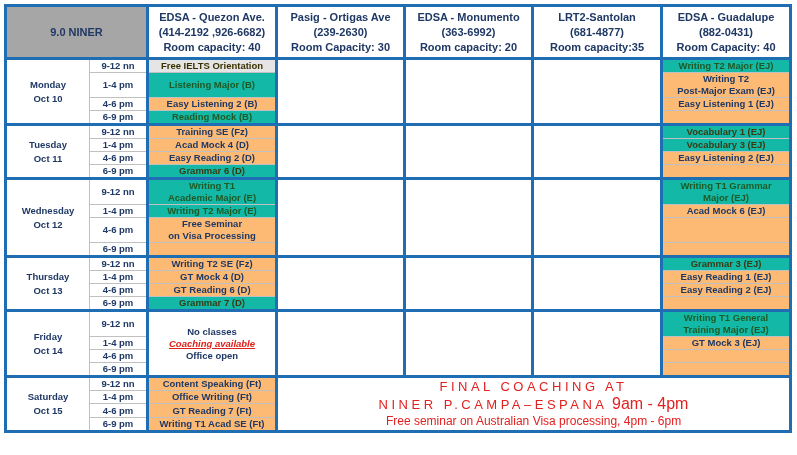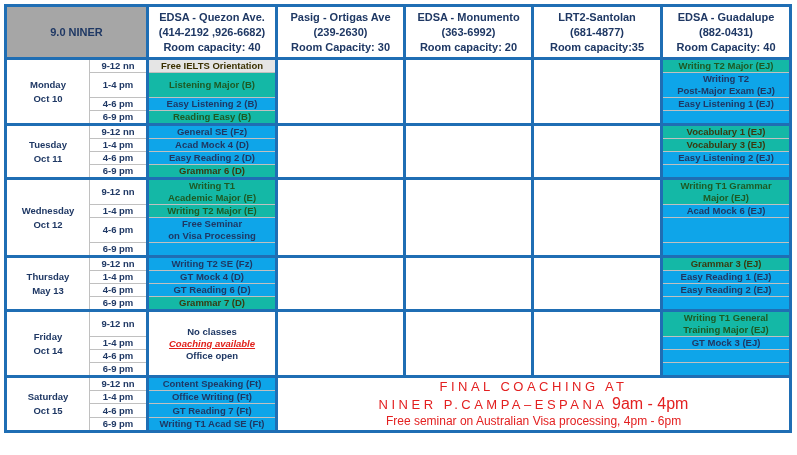--- a/index.html
+++ b/index.html
@@ -20,21 +20,21 @@
   table.sched td.time { border-left:1px solid #c0c0c0; border-right:3px solid #1f6eb4; }
   table.sched td.day { border-right:1px solid #c0c0c0; line-height:14px; }
   tr.hdr td { height:50px; border-top:3px solid #1f6eb4; border-bottom:3px solid #1f6eb4; font-size:11px; line-height:15px; font-weight:bold; }
   td.brand { background:#a6a6a6; color:#1f3864; font-size:22px; font-weight:bold; }
   tr.grp-start td { border-top:3px solid #1f6eb4; }
   tr.grp-end td { border-bottom:3px solid #1f6eb4; }
   td.day, td.merge-empty { border-top:3px solid #1f6eb4 !important; border-bottom:3px solid #1f6eb4 !important; }
   .g { background:#14b8a6; color:#1e5a24; }
   .y { background:#14b8a6; color:#3a3a10; }
   .o { background:#e5e5e5; color:#3a3000; }
-  .w { background:#0ea5e9;margin-top:36px; }
+  .w { background:#fdba74;margin-top:36px; }
   .red-link { color:#e0201a; text-decoration:underline; font-style:italic; }
   .final { color:#e32020; font-weight:normal; line-height:17px !important; border-top:3px solid #1f6eb4 !important; border-bottom:3px solid #1f6eb4 !important; }
   .final .l1, .final .l2 { letter-spacing:3.5px; font-size:13px; }
   .final .l2 span { letter-spacing:0; font-size:16px; }
   .final .l3 { font-size:12px; }
 </style>
 </head>
 <body>
 
 <table class="sched">
@@ -98,31 +98,31 @@
           <div>Post-Major Exam (EJ)</div>
         </td>
   </tr>
   <tr style="height:13px">
     <td class="time">4-6 pm</td>
     <td class="w">Easy Listening 2 (B)</td>
     <td class="w">Easy Listening 1 (EJ)</td>
   </tr>
   <tr class="grp-end" style="height:13px">
     <td class="time">6-9 pm</td>
-    <td class="g">Reading Easy (B)</td>
+    <td class="g">Reading Mock (B)</td>
     <td class="w"></td>
   </tr>
 
   <tr class="grp-start" style="height:13px">
     <td rowspan="4" class="day">
           <div>Tuesday</div>
           <div>Oct 11</div>
         </td>
     <td class="time">9-12 nn</td>
-    <td class="w">General SE (Fz)</td>
+    <td class="w">Training SE (Fz)</td>
     <td rowspan="4" class="merge-empty"></td>
     <td rowspan="4" class="merge-empty"></td>
     <td rowspan="4" class="merge-empty"></td>
     <td class="y">Vocabulary 1 (EJ)</td>
   </tr>
   <tr style="height:13px">
     <td class="time">1-4 pm</td>
     <td class="w">Acad Mock 4 (D)</td>
     <td class="y">Vocabulary 3 (EJ)</td>
   </tr>
@@ -170,21 +170,21 @@
   </tr>
   <tr class="grp-end" style="height:12px">
     <td class="time">6-9 pm</td>
     <td class="w"></td>
     <td class="w"></td>
   </tr>
 
   <tr class="grp-start" style="height:13px">
     <td rowspan="4" class="day">
           <div>Thursday</div>
-          <div>May 13</div>
+          <div>Oct 13</div>
         </td>
     <td class="time">9-12 nn</td>
     <td class="w">Writing T2 SE (Fz)</td>
     <td rowspan="4" class="merge-empty"></td>
     <td rowspan="4" class="merge-empty"></td>
     <td rowspan="4" class="merge-empty"></td>
     <td class="y">Grammar 3 (EJ)</td>
   </tr>
   <tr style="height:13px">
     <td class="time">1-4 pm</td>

